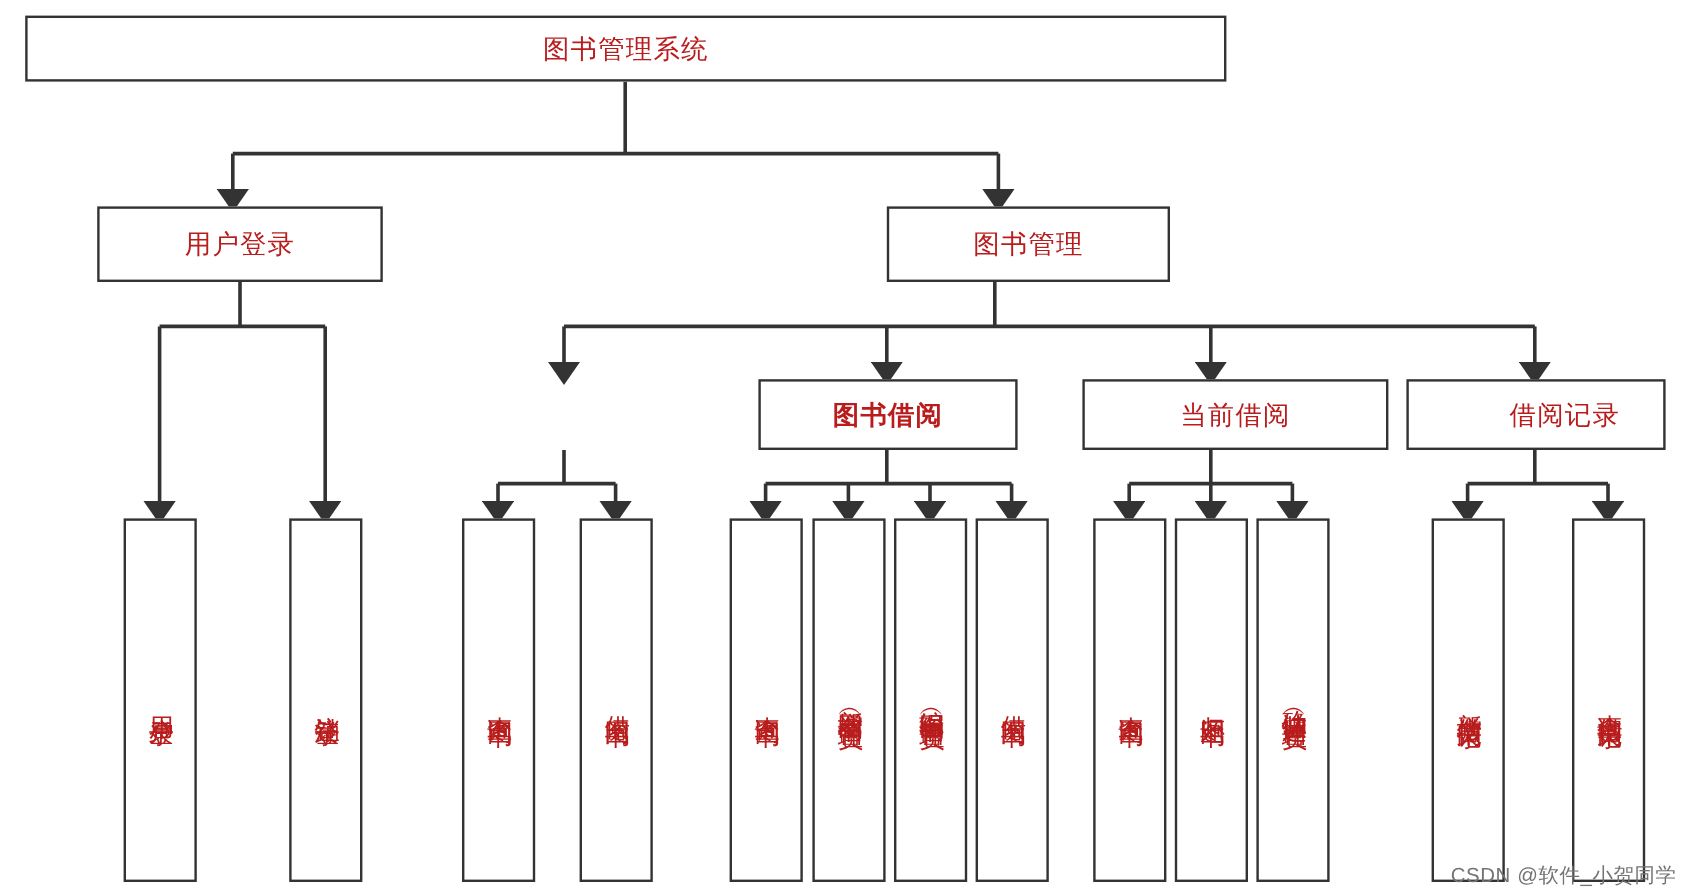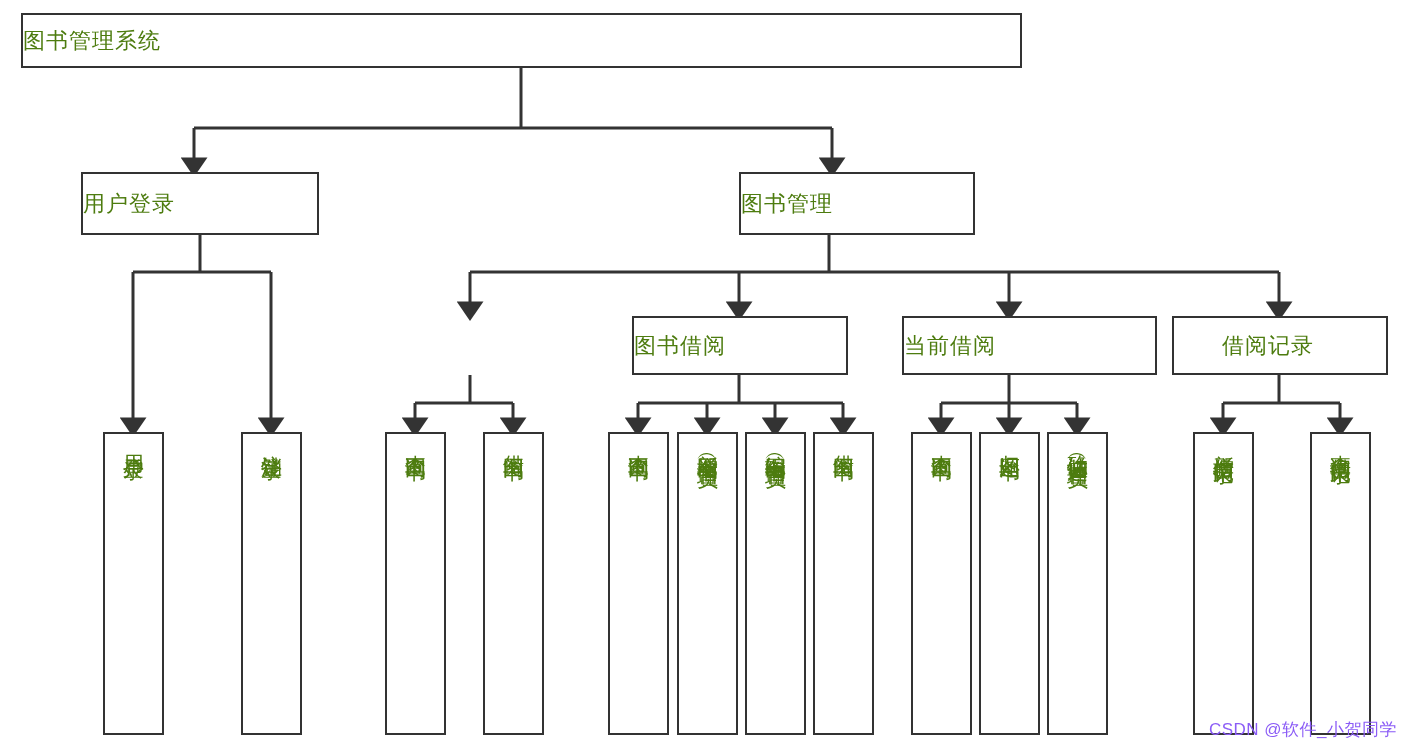--- a/index.html
+++ b/index.html
@@ -30,21 +30,22 @@
     height: 747px;
     pointer-events: none;
   }
   .node {
     position: absolute;
     box-sizing: border-box;
     border: 2px solid #333333;
     background: #ffffff;
     display: flex;
     align-items: center;
-    color: #4d7c0f;
+    justify-content: center;
+    color: #b91c1c;
   }
   .node.horizontal {
     font-size: 22px;
     letter-spacing: 1px;
   }
   .node.vertical {
     writing-mode: vertical-rl;
     text-orientation: upright;
     font-size: 21px;
     line-height: 1.05;
@@ -54,21 +55,21 @@
   .node.vertical .vlabel {
     writing-mode: vertical-rl;
     text-orientation: upright;
     white-space: nowrap;
   }
   .watermark {
     position: absolute;
     right: 8px;
     bottom: 6px;
     font-size: 17px;
-    color: #8b5cf6;
+    color: #737373;
     white-space: nowrap;
     letter-spacing: 0.5px;
   }
 </style>
 </head>
 <body>
 
 <div id="canvas">
 
   <svg class="edges" viewBox="0 0 1405 747">
@@ -125,21 +126,21 @@
     <span>图书管理系统</span>
   </div>
 
   <div class="node horizontal" style="left:81px; top:172px; width:238px; height:63px;">
     <span>用户登录</span>
   </div>
   <div class="node horizontal" style="left:711px; top:172px; width:236px; height:63px;margin-left:28px;">
     <span>图书管理</span>
   </div>
 
-  <div class="node horizontal" style="left:632px; top:316px; width:216px; height:59px;">
+  <div class="node horizontal" style="left:632px; top:316px; width:216px; height:59px;font-weight:bold;">
     <span>图书借阅</span>
   </div>
   <div class="node horizontal" style="left:902px; top:316px; width:255px; height:59px;">
     <span>当前借阅</span>
   </div>
   <div class="node horizontal" style="left:1172px; top:316px; width:216px; height:59px;padding-left:48px;">
     <span>借阅记录</span>
   </div>
 
   <div class="node vertical" style="left:103px; top:432px; width:61px; height:303px;">

